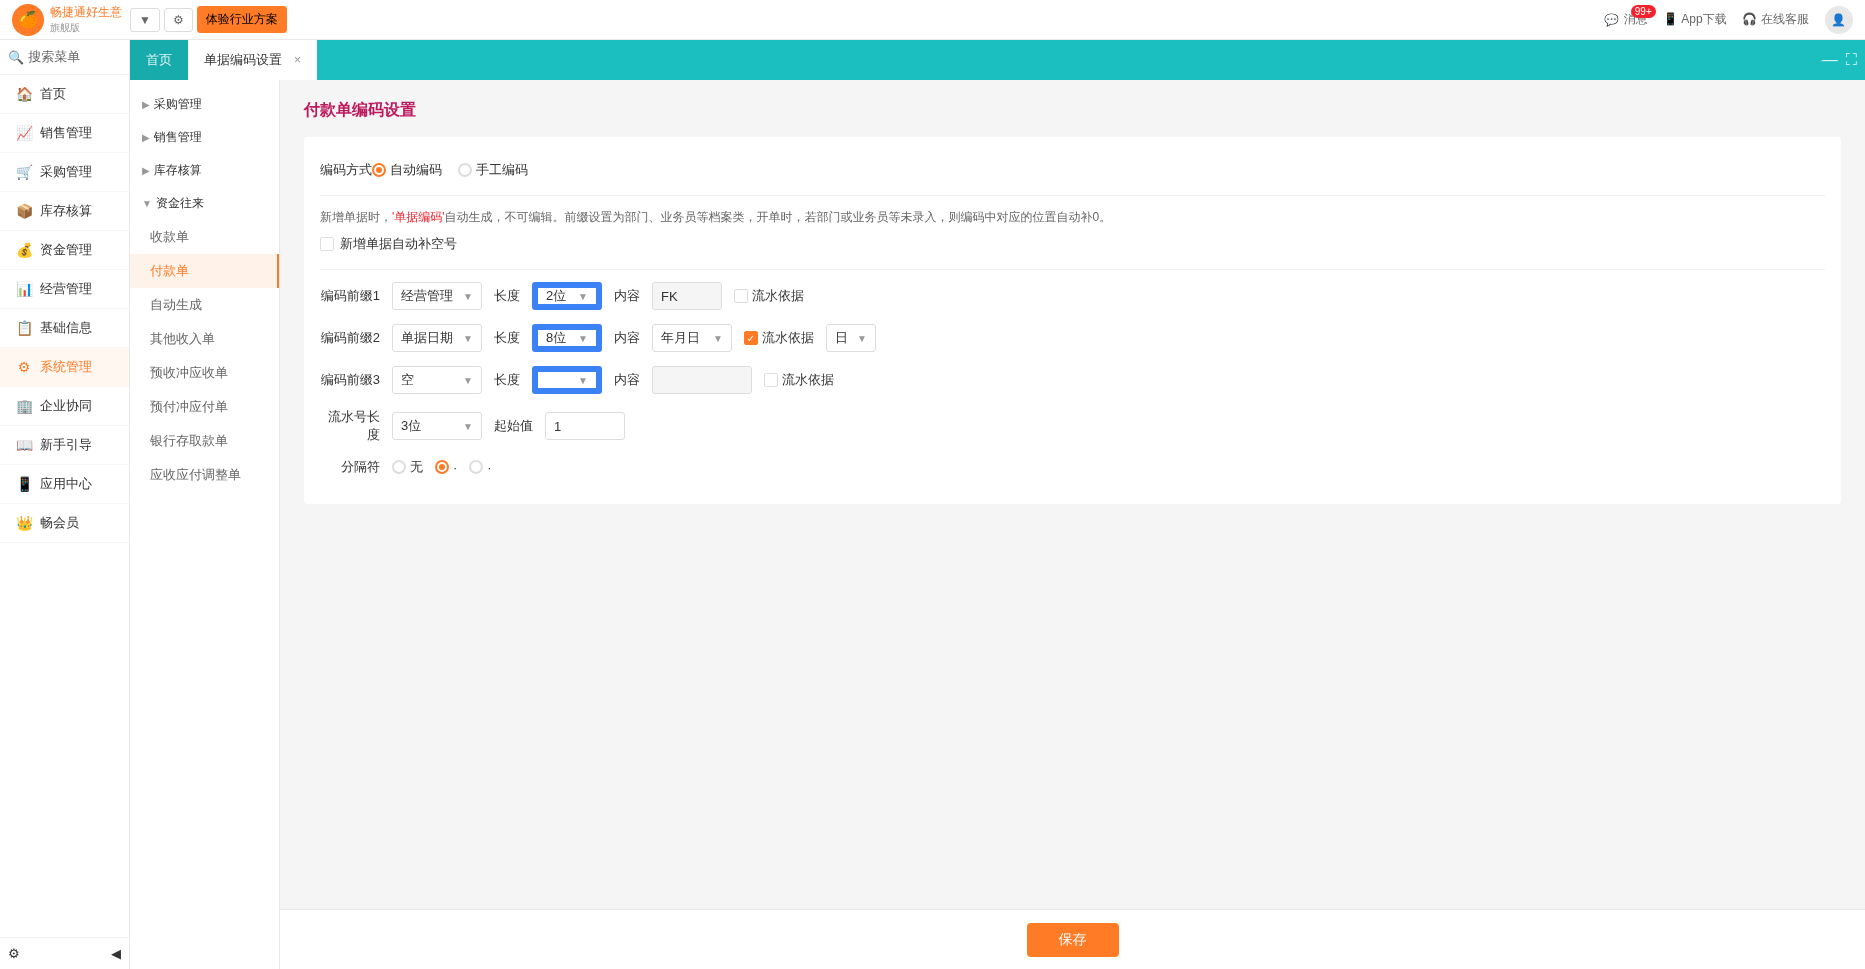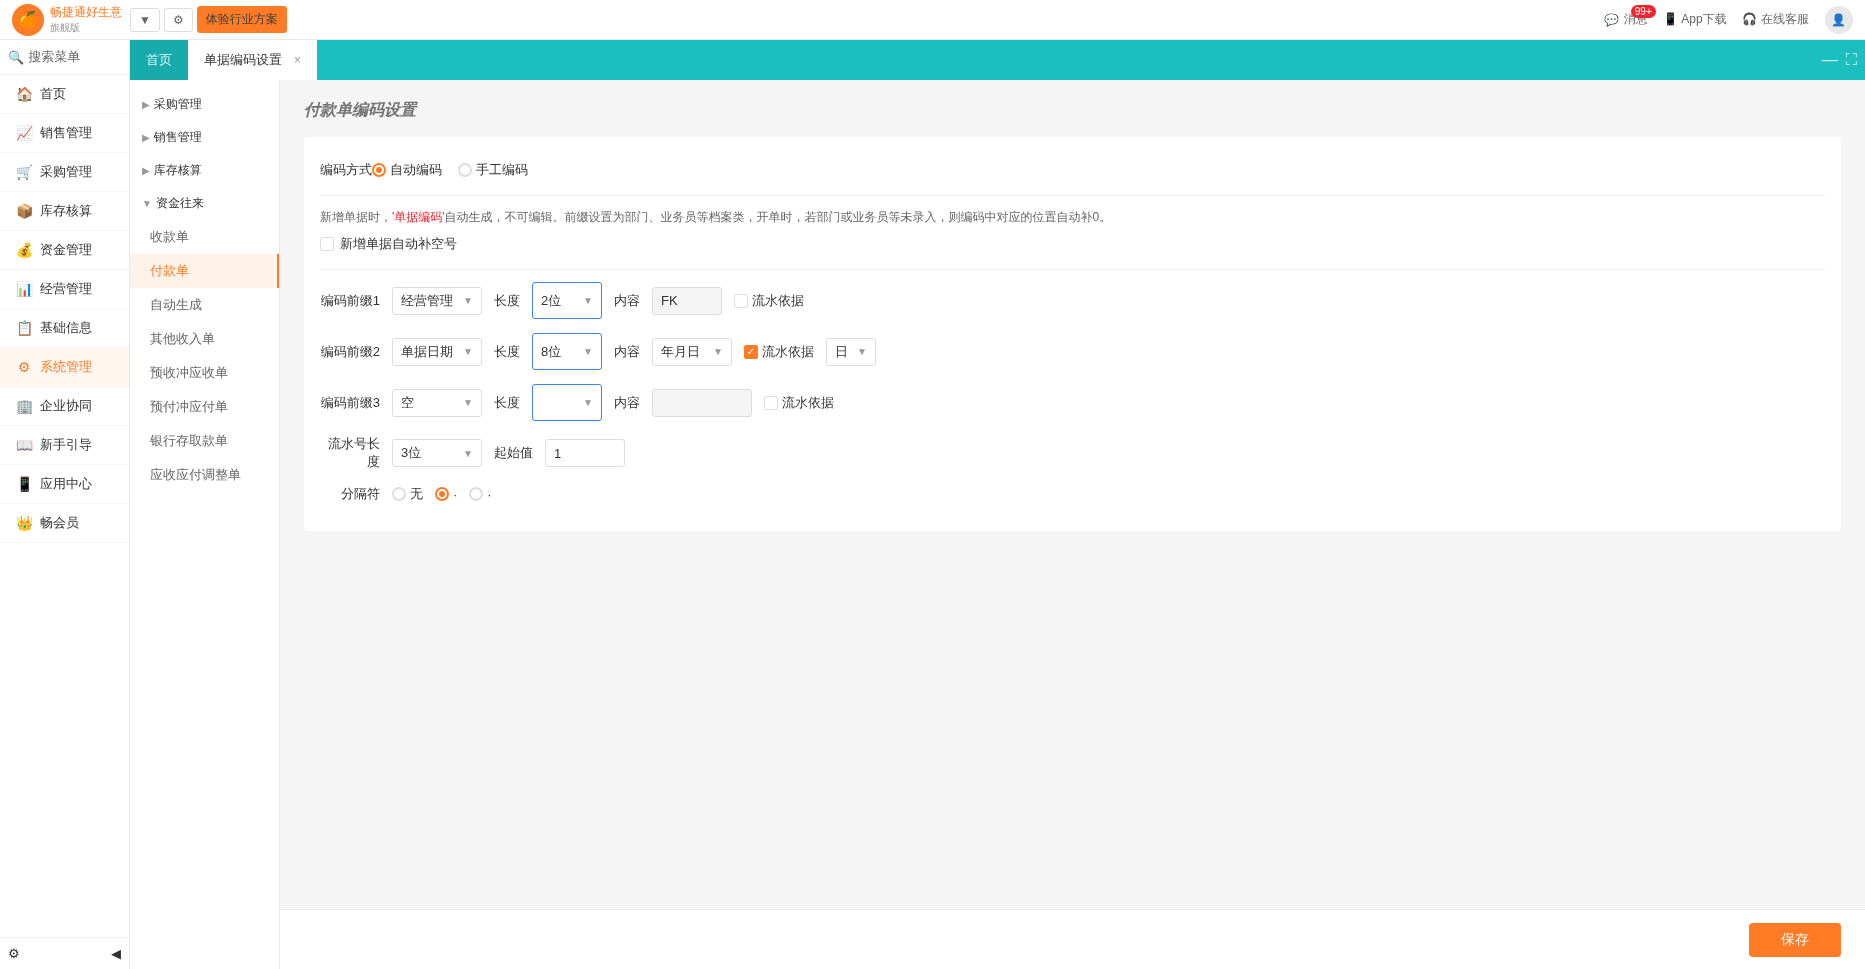--- a/index.html
+++ b/index.html
@@ -7,21 +7,21 @@
 
     
     .top-bar { height: 40px; background: #fff; border-bottom: 1px solid #e8e8e8; display: flex; align-items: center; padding: 0 12px; justify-content: space-between; flex-shrink: 0; }
     .top-bar-left { display: flex; align-items: center; gap: 8px; }
     .brand-area { display: flex; align-items: center; gap: 6px; }
     .brand-logo { width: 32px; height: 32px; background: #ff7b25; border-radius: 50%; display: flex; align-items: center; justify-content: center; color: #fff; font-size: 16px; }
     .brand-text { font-size: 12px; color: #ff7b25; line-height: 1.3; }
     .brand-text .sub { font-size: 10px; color: #999; }
     .top-bar-controls { display: flex; align-items: center; gap: 4px; }
     .top-bar-btn { padding: 4px 8px; border: 1px solid #ddd; background: #fff; border-radius: 3px; cursor: pointer; font-size: 12px; color: #666; }
-    .top-bar-btn.primary { background: #ff7b25; color: #404040; border-color: #ff7b25; }
+    .top-bar-btn.primary { background: #ff7b25; color: #000000; border-color: #ff7b25; }
     .top-bar-right { display: flex; align-items: center; gap: 16px; font-size: 12px; color: #666; }
     .msg-badge { position: relative; display: inline-flex; align-items: center; gap: 4px; cursor: pointer; }
     .badge { background: #f5222d; color: #fff; border-radius: 8px; font-size: 10px; padding: 1px 4px; position: absolute; top: -6px; right: -8px; }
 
     
     .main-layout { display: flex; flex: 1; overflow: hidden; }
 
     
     .sidebar { width: 130px; background: #fff; border-right: 1px solid #e8e8e8; display: flex; flex-direction: column; flex-shrink: 0; overflow-y: auto; }
     .sidebar-search { padding: 8px; border-bottom: 1px solid #f0f0f0; display: flex; align-items: center; gap: 4px; color: #666; cursor: pointer; }
@@ -46,21 +46,21 @@
     
     .sub-sidebar { width: 150px; background: #fff; border-right: 1px solid #e8e8e8; flex-shrink: 0; overflow-y: auto; padding-top: 8px; }
     .sub-menu-group { }
     .sub-menu-header { padding: 8px 12px; font-size: 12px; color: #333; display: flex; align-items: center; gap: 4px; cursor: pointer; }
     .sub-menu-header .arrow { font-size: 10px; color: #999; }
     .sub-menu-item { padding: 8px 16px 8px 20px; font-size: 13px; color: #666; cursor: pointer; }
     .sub-menu-item.active { background: #fff2e8; color: #ff7b25; border-right: 2px solid #ff7b25; }
 
     
     .main-content { flex: 1; padding: 20px 24px; overflow-y: auto; background: #f5f5f5; }
-    .page-title { font-size: 16px; font-weight: bold; color: #737373; margin-bottom: 16px; font-style: italic; }
+    .page-title { font-size: 16px; font-weight: bold; color: #be185d; margin-bottom: 16px; }
 
     
     .panel { background: #fff; border-radius: 4px; padding: 16px; }
 
     
     .coding-method-row { display: flex; align-items: center; padding: 8px 0 16px 0; border-bottom: 1px solid #f0f0f0; margin-bottom: 12px; }
     .coding-method-label { font-size: 13px; color: #333; }
     .radio-group { display: flex; gap: 16px; align-items: flex-end; }
     .radio-item { display: flex; align-items: center; gap: 4px; cursor: pointer; font-size: 13px; color: #333; }
     .radio-dot { width: 14px; height: 14px; border-radius: 50%; border: 2px solid #ddd; display: flex; align-items: center; justify-content: center; }
@@ -79,38 +79,38 @@
     
     .checkbox-row { display: flex; align-items: center; gap: 6px; margin-bottom: 16px; font-size: 13px; color: #333; cursor: pointer; }
     .checkbox-box { width: 14px; height: 14px; border: 1px solid #ddd; border-radius: 2px; display: flex; align-items: center; justify-content: center; }
 
     
     .form-row { display: flex; align-items: center; gap: 12px; margin-bottom: 14px; flex-wrap: wrap; }
     .form-label { font-size: 13px; color: #333; width: 60px; text-align: right; flex-shrink: 0; }
     .form-select { height: 28px; border: 1px solid #ddd; border-radius: 3px; padding: 0 8px; font-size: 13px; color: #333; background: #fff; cursor: pointer; display: flex; align-items: center; gap: 4px; min-width: 90px; }
     .form-select-arrow { color: #999; font-size: 10px; margin-left: auto; }
     .length-label { font-size: 13px; color: #333; }
-    .length-select { height: 37px; border: 1px solid #3b82f6; border-radius: 3px; padding: 0 8px; font-size: 13px; color: #333; background: #fff; cursor: pointer; display: flex; align-items: center; gap: 4px; min-width: 70px; }
+    .length-select { height: 28px; border: 6px solid #3b82f6; border-radius: 3px; padding: 0 8px; font-size: 13px; color: #333; background: #fff; cursor: pointer; display: flex; align-items: center; gap: 4px; min-width: 70px; }
     .content-label { font-size: 13px; color: #333; }
     .content-input { height: 28px; border: 1px solid #ddd; border-radius: 3px; padding: 0 8px; font-size: 13px; color: #333; background: #f5f5f5; min-width: 70px; display: flex; align-items: center; }
     .checkbox-inline { display: flex; align-items: center; gap: 4px; font-size: 13px; color: #333; }
     .checkbox-checked { width: 14px; height: 14px; border: 1px solid #ff7b25; border-radius: 2px; background: #ff7b25; display: flex; align-items: center; justify-content: center; color: #fff; font-size: 10px; }
     .checkbox-unchecked { width: 14px; height: 14px; border: 1px solid #ddd; border-radius: 2px; background: #fff; display: flex; align-items: center; justify-content: center; }
     .day-select { height: 28px; border: 1px solid #ddd; border-radius: 3px; padding: 0 8px; font-size: 13px; color: #333; background: #fff; cursor: pointer; display: flex; align-items: center; gap: 4px; min-width: 50px; }
 
     
     .separator-row { display: flex; align-items: center; gap: 12px; margin-bottom: 12px; }
     .separator-label { font-size: 13px; color: #333; width: 60px; text-align: right; }
     .radio-option { display: flex; align-items: center; gap: 4px; cursor: pointer; font-size: 13px; }
     .radio-small { width: 14px; height: 14px; border-radius: 50%; border: 2px solid #ddd; display: flex; align-items: center; justify-content: center; }
     .radio-small.checked { border-color: #ff7b25; }
     .radio-small.checked::after { content: ''; width: 6px; height: 6px; border-radius: 50%; background: #ff7b25; display: block; }
 
     
-    .bottom-bar { height: 60px; background: #fff; border-top: 1px solid #e8e8e8; display: flex; align-items: center; justify-content: flex-end; padding: 0 24px; flex-shrink: 0; }
+    .bottom-bar { height: 60px; background: #fff; border-top: 1px solid #e8e8e8; display: flex; align-items: center; justify-content: center; padding: 0 24px; flex-shrink: 0; }
     .save-btn { background: #ff7b25; color: #fff; border: none; border-radius: 4px; padding: 8px 32px; font-size: 14px; cursor: pointer; }
 
     
     .divider { height: 1px; background: #f0f0f0; margin: 0 0 12px 0; }
   </style>
 </head>
 <body>
 
 <div class="top-bar">
   <div class="top-bar-left">

